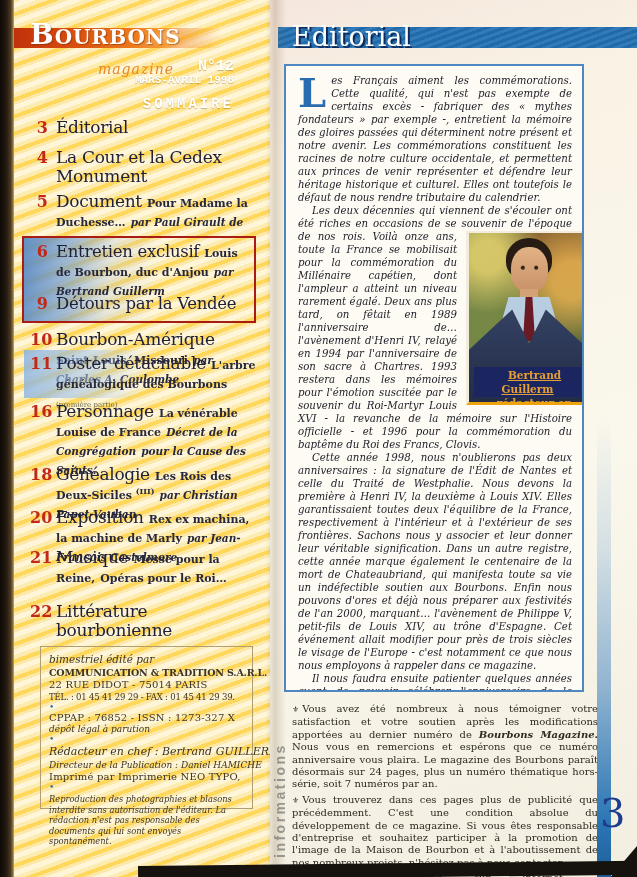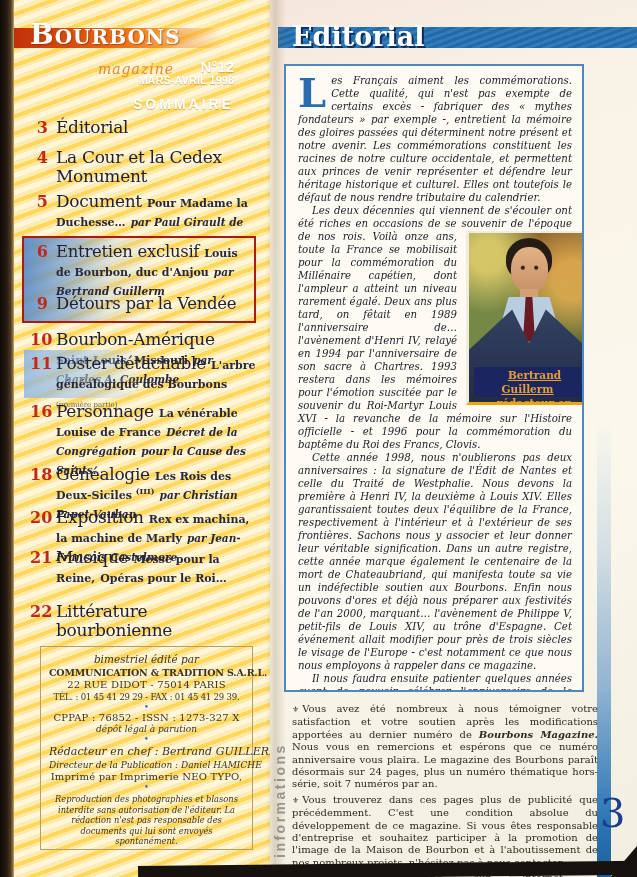--- a/index.html
+++ b/index.html
@@ -26,21 +26,21 @@
   }
   .logo-band { position:absolute; left:0; top:28px; width:208px; height:20px;
     background:linear-gradient(90deg,#c2300a 0%, #d9500f 30%, #ee7c1c 58%, rgba(250,190,80,0) 100%); }
   .logo-title { position:absolute; left:16px; top:22px; color:#fff;
     font-family:"DejaVu Serif", serif; font-weight:bold; font-size:20px; line-height:26px; letter-spacing:1px;
     text-shadow:1px 1px 1px rgba(120,40,0,0.5); }
   .logo-title::first-letter { font-size:28px; }
   .logo-sub { position:absolute; left:84px; top:61px; color:#e8862a;
     font-style:italic; font-size:14px; letter-spacing:1px; }
   .issue-line { position:absolute; left:60px; width:160px; text-align:right;
-    font-family:Liberation Sans, sans-serif; font-weight:bold; color:#fff;
+    font-family:Liberation Mono, monospace; font-weight:bold; color:#fff;
     text-shadow:0 1px 1px rgba(150,100,0,0.45); }
   #issue-number { top:58px; font-size:15px; }
   #issue-date { top:74px; font-size:11px; }
   #section-title { top:96px; font-size:14px; letter-spacing:3px; }
 
   
   .toc-item { position:absolute; left:16px; width:226px; display:flex; }
   .toc-num { width:26px; text-align:right; padding-right:8px; flex:none;
     color:#c22818; font-weight:bold; font-size:16px; line-height:20px; }
   .toc-body { flex:1; }
@@ -56,41 +56,41 @@
         rgba(185,200,215,0.35) 38%, rgba(255,240,180,0) 58%),
       repeating-linear-gradient(340deg,
         #ffd75a 0px, #ffd75a 4px, #fcecb2 4px, #fcecb2 8px,
         #fff6da 8px, #fff6da 13px, #fce8a8 13px, #fce8a8 16px); }
   #toc-box .toc-item { left:6px; }
   #toc-box .toc-title { font-size:16.5px; }
   #hl-11 { position:absolute; left:10px; top:350px; width:132px; height:48px;
     background:linear-gradient(100deg, rgba(140,180,225,0.85) 0%, rgba(170,200,235,0.5) 55%, rgba(230,235,240,0) 90%); }
 
   
-  #imprint { position:absolute; left:26px; top:646px; width:213px; height:204px;
-    border:1px solid #b0a070; padding:6px 8px; text-align:center; color:#3a3428; }
+  #imprint { position:absolute; left:26px; top:646px; width:213px; height:163px;
+    border:1px solid #b0a070; padding:6px 8px; color:#3a3428; }
   .imp-italic { font-style:italic; font-size:10.5px; line-height:13px; }
   .imp-caps { font-size:9.5px; letter-spacing:-0.2px; font-weight:bold; line-height:13px; white-space:nowrap; }
   .imp-sm { font-size:10px; line-height:12px; letter-spacing:0.2px; }
   .imp-tel { font-size:8.5px; line-height:12px; letter-spacing:-0.2px; white-space:nowrap; }
   .imp-dot { color:#2a6db2; font-size:9px; line-height:9px; }
   .imp-legal { font-style:italic; font-size:9px; line-height:11px; }
   .imp-chief { font-style:italic; font-size:11px; line-height:15px; white-space:nowrap; }
   .imp-dir { font-style:italic; font-size:9px; line-height:12px; white-space:nowrap; }
   .imp-note { font-style:italic; font-size:8.3px; line-height:10.5px; margin-top:2px; }
 
   
   #page-right { position:absolute; left:270px; top:0; width:367px; height:877px;
     background:linear-gradient(165deg,#f5e6dd 0%, #f9f3e5 16%, #faf7ec 55%, #f2eee0 100%); }
   #ed-band { position:absolute; left:278px; top:27px; width:359px; height:21px;
     background:
       repeating-linear-gradient(340deg, rgba(255,255,255,0.08) 0 3px, rgba(0,0,0,0.05) 3px 6px),
       #2270b2; }
   #ed-title { position:absolute; left:292px; top:22px; color:#fff;
-    font-weight:bold; font-size:27px; line-height:30px;
+    font-weight:normal; font-size:27px; line-height:30px;
     text-shadow:2px 2px 0 #0d2a5a; }
   #ed-box { position:absolute; left:284px; top:64px; width:300px; height:628px;
     border:2px solid #4e88c2; background:#fdfbf3; padding:8px 10px 6px 12px; overflow:hidden; }
   .ed-p { font-style:italic; font-size:10.2px; line-height:13px; color:#1c1c28;
     text-align:justify; }
   .ed-indent { text-indent:14px; }
   .dropcap { float:left; font-style:normal; font-weight:bold; font-size:40px; line-height:33px;
     color:#2a6cb0; padding:2px 5px 0 0; }
 
   

